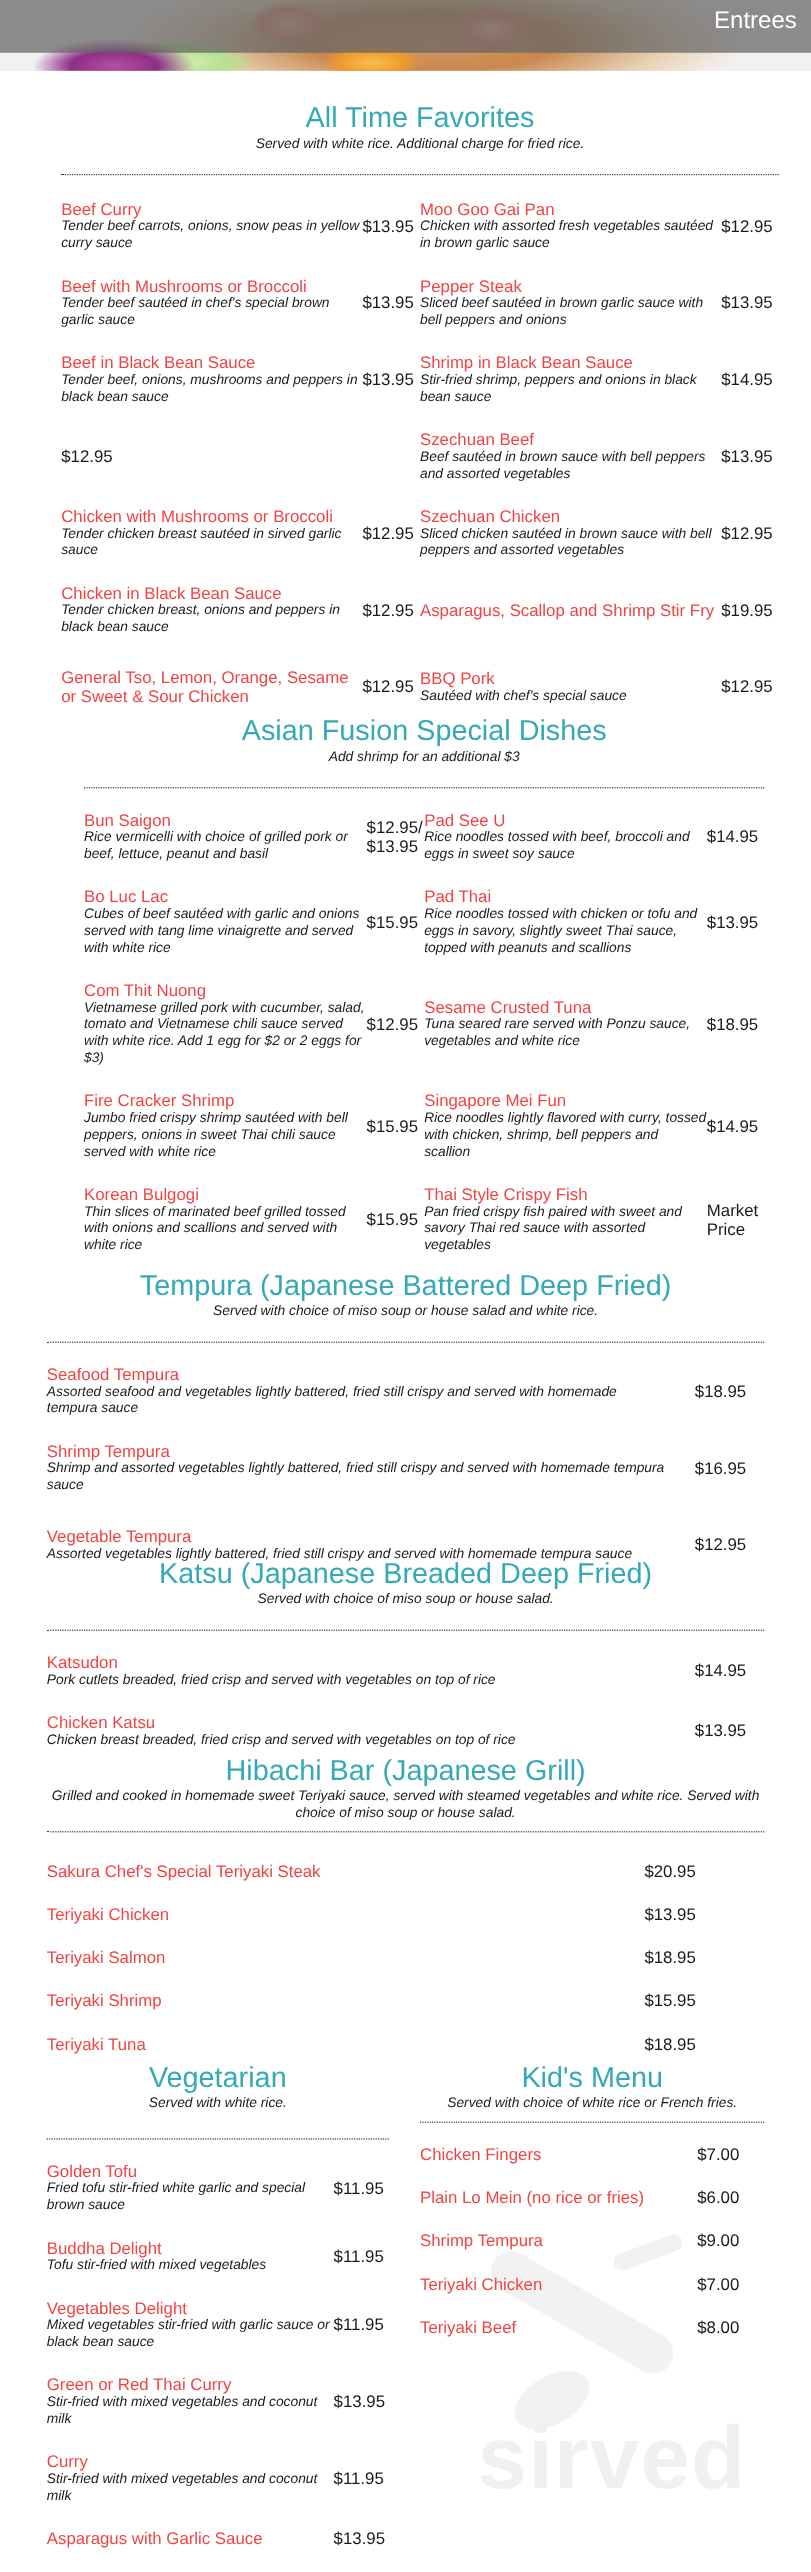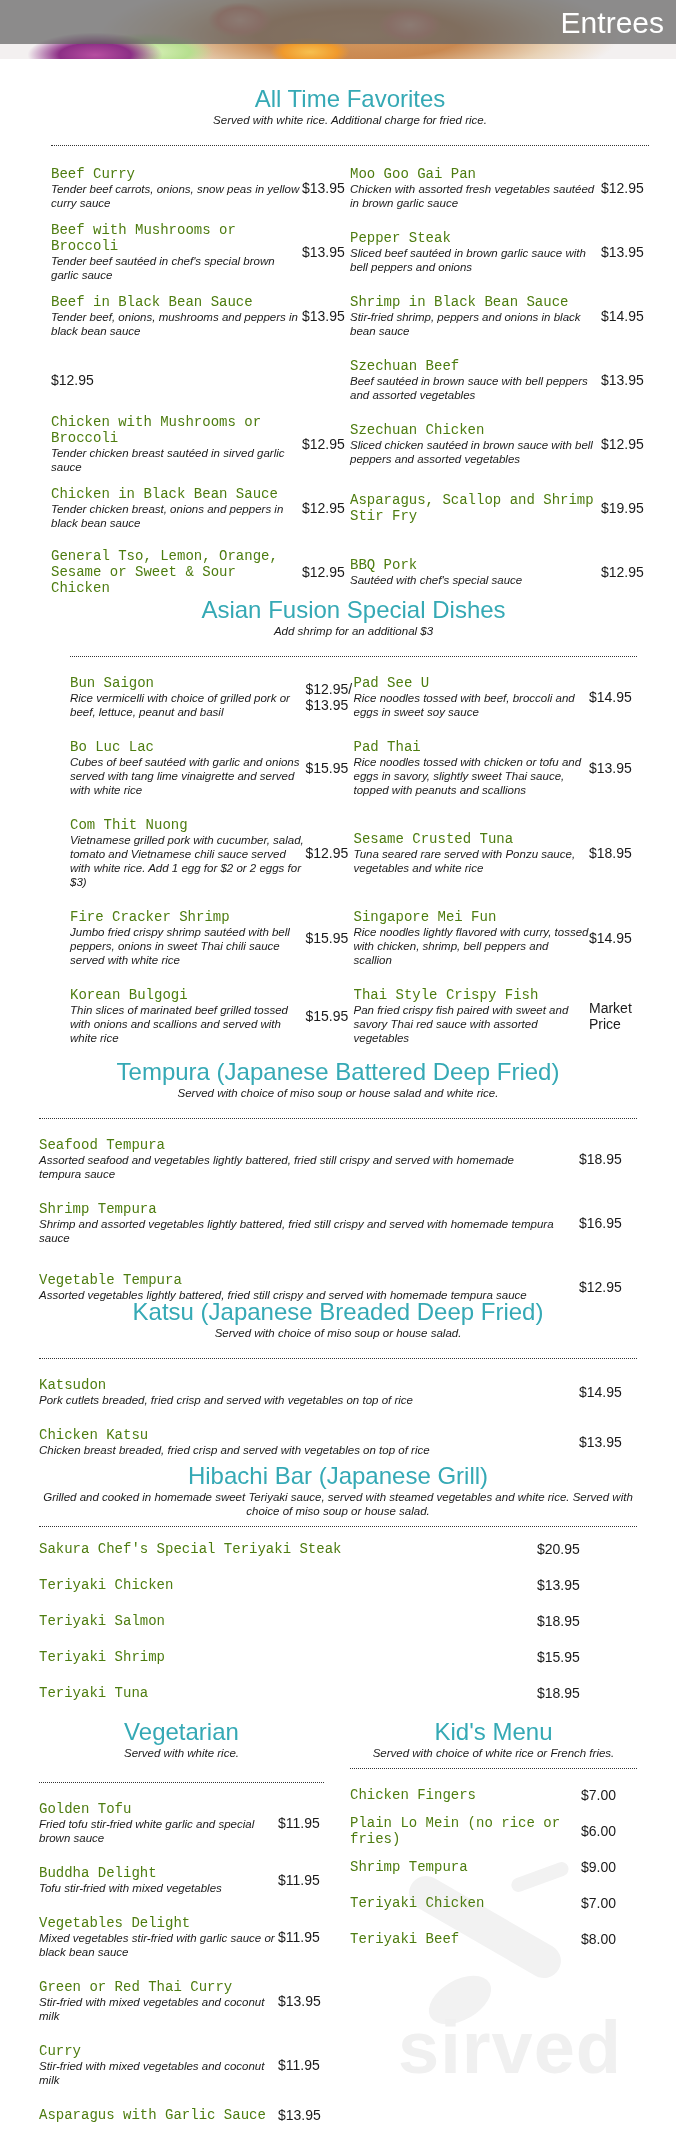--- a/index.html
+++ b/index.html
@@ -11,32 +11,32 @@
       background:
         radial-gradient(ellipse 90px 30px at 95px 55px, #b64fa0 0%, #8d2f86 40%, rgba(140,60,130,0) 75%),
         radial-gradient(ellipse 80px 24px at 150px 52px, #d8f0b8 0%, #b6df8f 50%, rgba(200,230,170,0) 80%),
         radial-gradient(ellipse 50px 18px at 310px 52px, #f6c050 0%, #f09a2c 55%, rgba(240,150,40,0) 80%),
         radial-gradient(ellipse 40px 22px at 240px 20px, #f3b69a 0%, #e2876a 55%, rgba(230,140,110,0) 80%),
         radial-gradient(ellipse 40px 22px at 410px 25px, #f3b69a 0%, #e2876a 55%, rgba(230,140,110,0) 80%),
         radial-gradient(ellipse 260px 60px at 360px 35px, #d49a62 0%, #c98850 40%, #e8d2b6 75%, #f3f0f0 100%),
         linear-gradient(90deg, #f0f0f2 0%, #e9e6e6 60%, #f4f4f6 100%);
     }
     .banner-overlay { position: absolute; left: 0; top: 0; width: 676px; height: 44px; background: rgba(100,100,100,0.72); }
-    .banner-title { position: absolute; right: 12px; top: 6px; font-size: 30px; color: #ffffff; font-family: "Liberation Sans", sans-serif; }
+    .banner-title { position: absolute; right: 12px; top: 6px; font-size: 20px; color: #ffffff; font-family: "Liberation Sans", sans-serif; }
 
     .section-title { color: #35a9b5; font-size: 24px; text-align: center; font-weight: normal; line-height: 28px; }
     .section-sub { font-size: 11.5px; font-style: italic; text-align: center; color: #1a1a1a; line-height: 14px; }
     .divider { border: 0; border-top: 1px dotted #333; height: 0; }
 
     .two-col { display: flex; justify-content: space-between; }
     .col { width: 305px; }
 
     .item { display: flex; align-items: center; justify-content: space-between; }
     .item-text { flex: 1; }
-    .item-name { font-size: 14px; line-height: 16px; color: #4d7c0f; font-family: Liberation Mono, monospace; }
+    .item-name { font-size: 14px; line-height: 16px; color: #ef4444; }
     .item-desc { font-size: 11.5px; font-style: italic; line-height: 14px; color: #1a1a1a; }
     .item-price { font-size: 14px; line-height: 16px; width: 48px; flex-shrink: 0; text-align: left; }
 
     
     #sec-favorites { position: absolute; top: 85px; left: 12px; width: 676px; }
     #sec-favorites .section-sub { margin-top: 0; }
     #sec-favorites .divider { margin: 18px 39px 0 39px; }
     #sec-favorites .two-col { padding: 10px 39px 0 39px; }
     #sec-favorites .item { height: 64px; }
 
@@ -53,21 +53,21 @@
     #sec-katsu { position: absolute; top: 1298px; left: 0; width: 676px; }
     #sec-katsu .divider { margin: 18px 39px 0 39px; }
     #sec-katsu .list { padding: 8px 39px 0 39px; }
     #sec-katsu .item { height: 50px; }
     #sec-katsu .item-price { width: 58px; margin-left: 20px; }
 
     #sec-hibachi { position: absolute; top: 1462px; left: 0; width: 676px; }
     #sec-hibachi .section-sub { padding: 0 40px; }
     #sec-hibachi .divider { margin: 8px 39px 0 39px; }
     #sec-hibachi .list { padding: 4px 39px 0 39px; }
-    #sec-hibachi .item { height: 36px; }
+    #sec-hibachi .item { height: 36px; align-items: flex-end; }
     #sec-hibachi .item-name { font-size: 14px; }
     #sec-hibachi .item-price { width: 100px; }
 
     #sec-veg { position: absolute; top: 1718px; left: 39px; width: 285px; }
     #sec-veg .divider { margin-top: 22px; }
     #sec-veg .list { padding-top: 8px; }
     #sec-veg .item-price { width: 46px; }
 
     #sec-kids { position: absolute; top: 1718px; left: 350px; width: 287px; }
     #sec-kids .divider { margin-top: 8px; }

